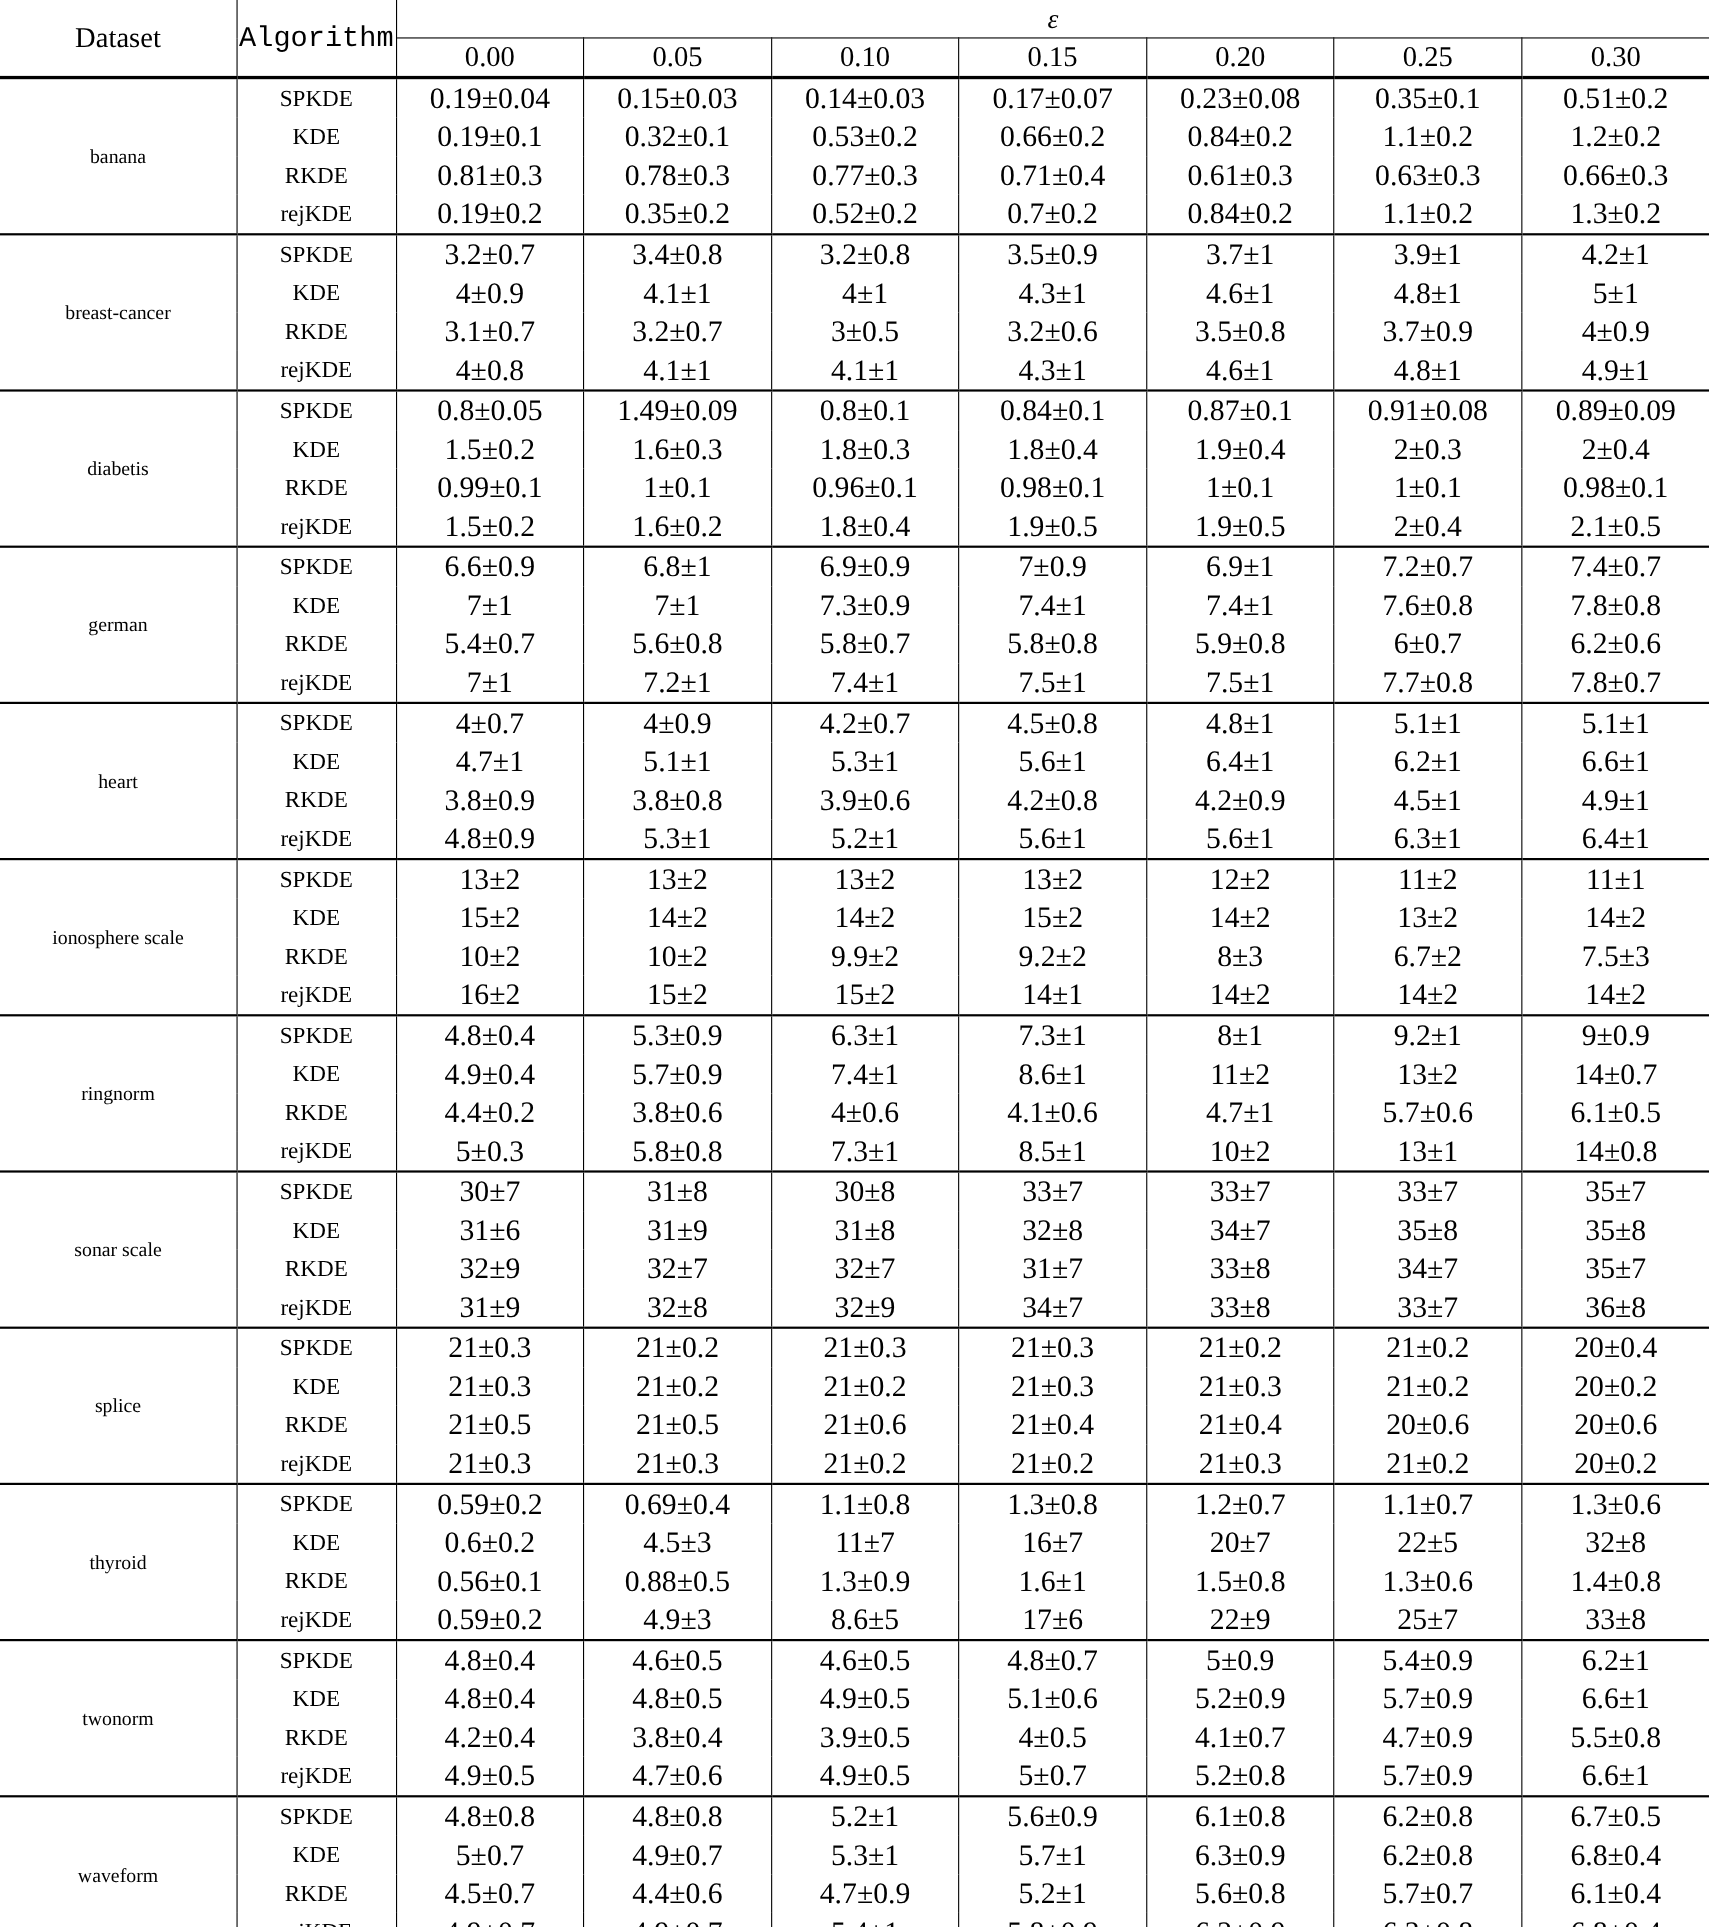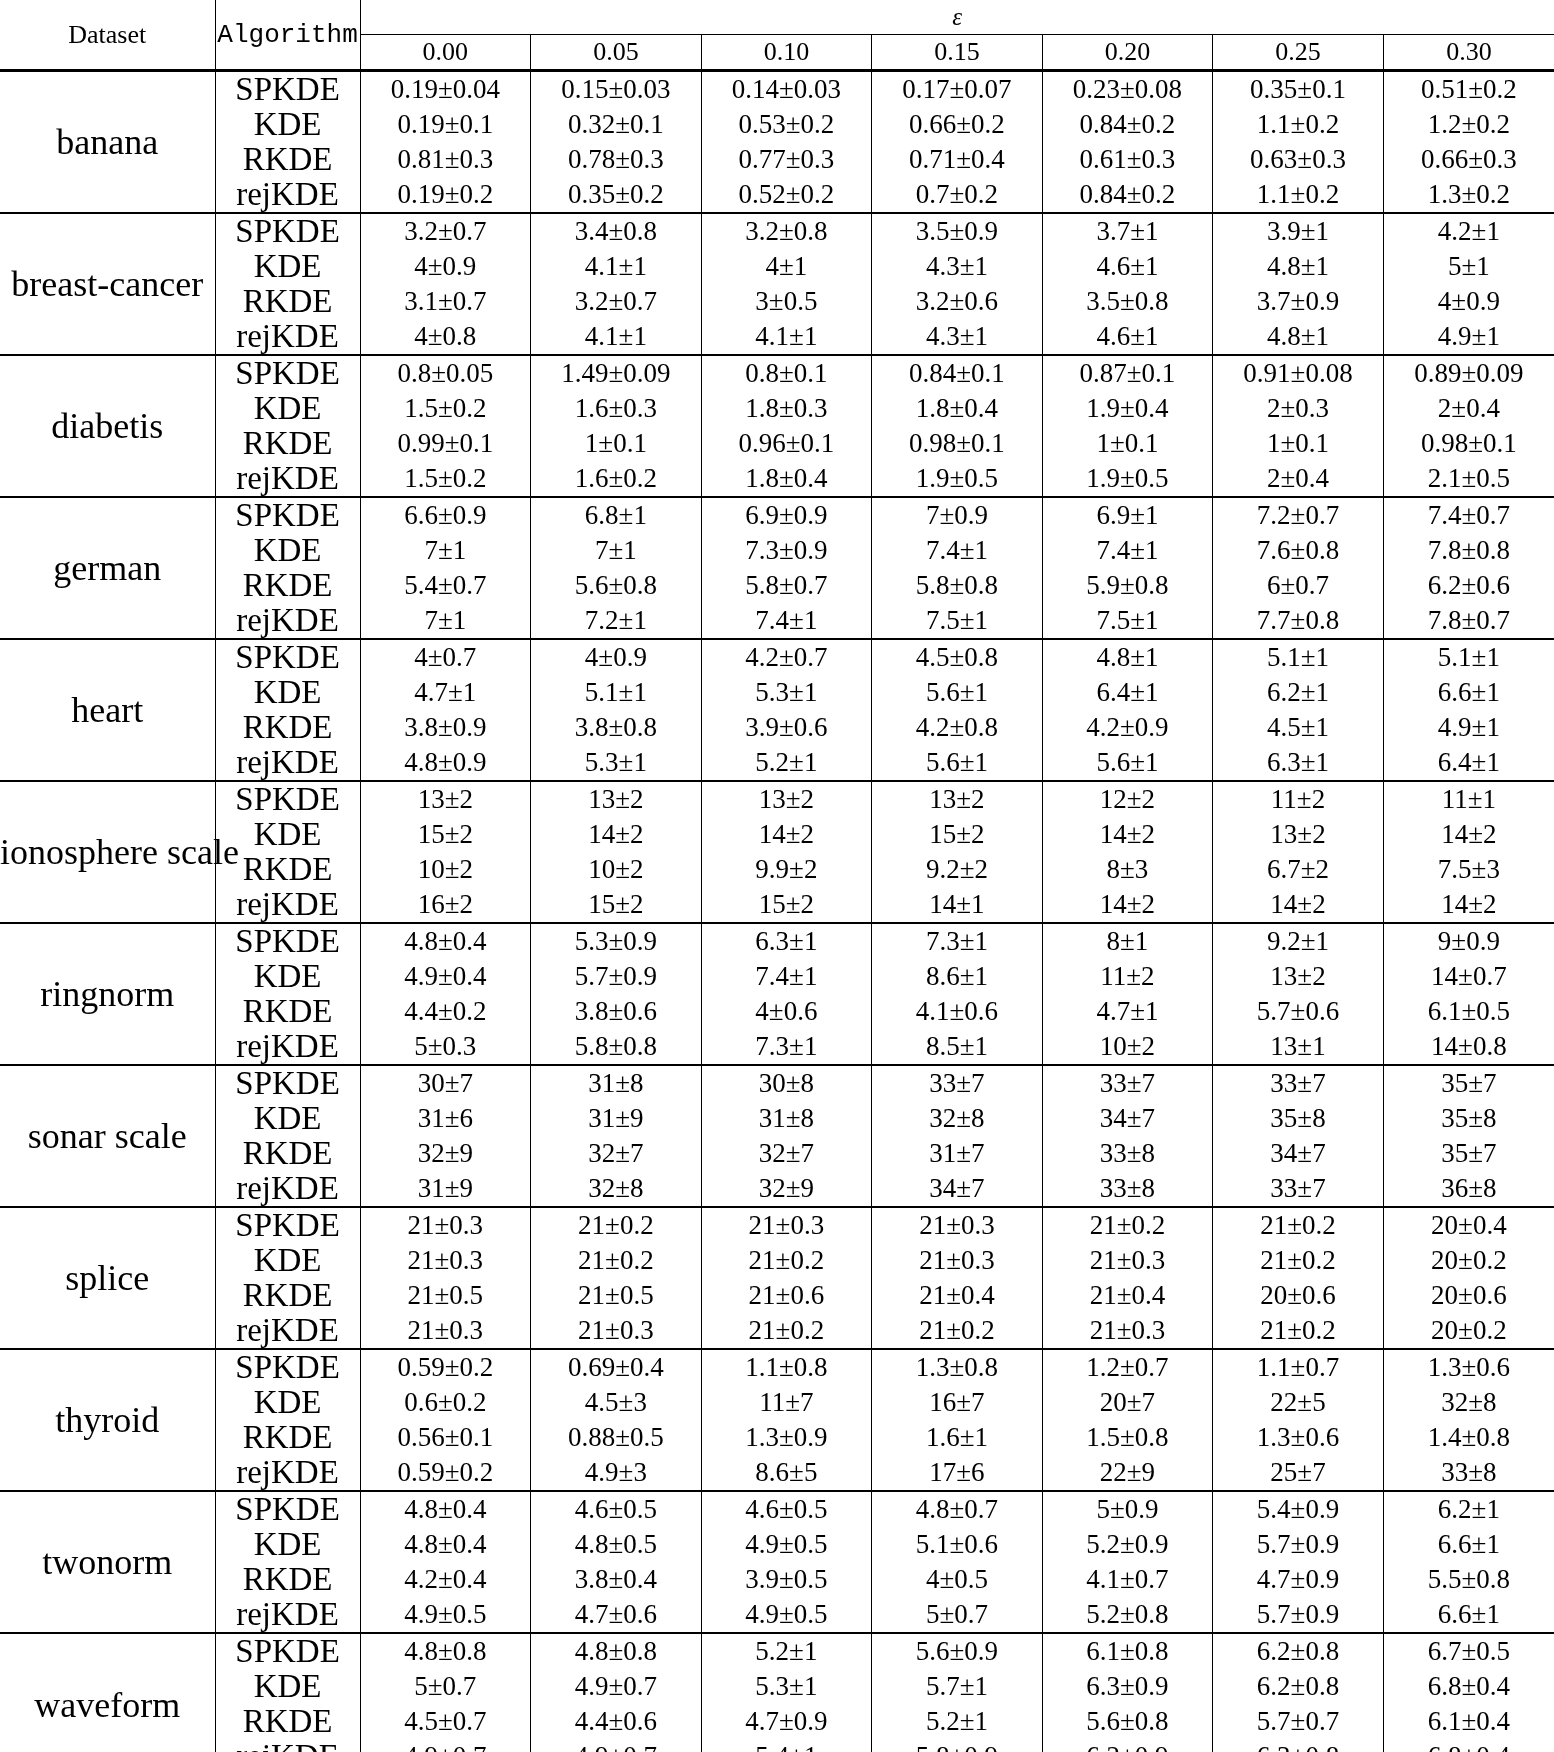--- a/index.html
+++ b/index.html
@@ -62,22 +62,22 @@
   }
   thead .hdr-eps-val.last { border-right: none; }
   .eps-symbol {
     font-style: italic;
     font-family: "Liberation Serif", "DejaVu Serif", serif;
     font-size: 25px;
   }
 
   
   tbody.block td { height: 35px; }
-  tbody.block td.dsname { font-size: 36px; }
-  tbody.block td.alg { font-size: 33px; margin-top: 23px; }
+  tbody.block td.dsname { font-size: 18px; }
+  tbody.block td.alg { font-size: 21px; margin-top: 23px; }
   tbody.block td.val { font-size: 27px; }
 </style>
 </head>
 <body>
 
 <table id="results-table">
   <colgroup>
     <col class="c-dataset">
       <col class="c-alg">
     <col class="c-val">

